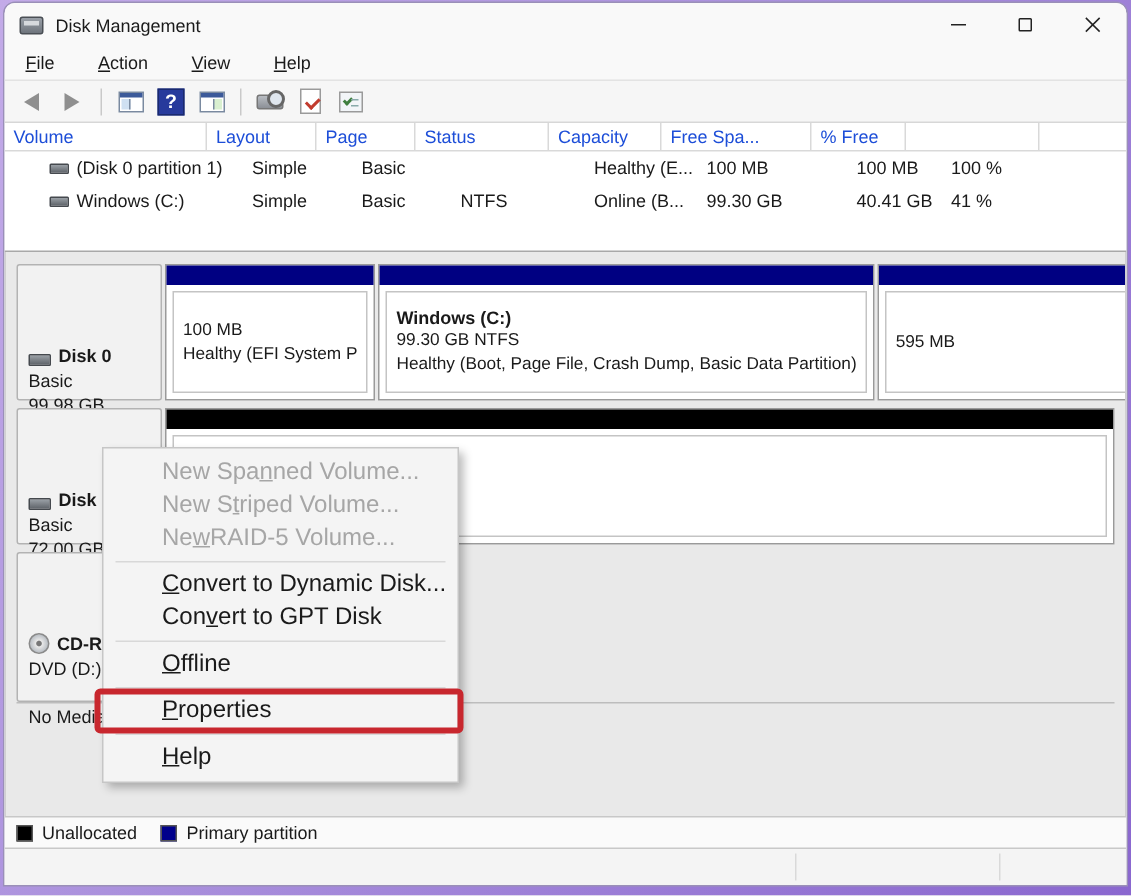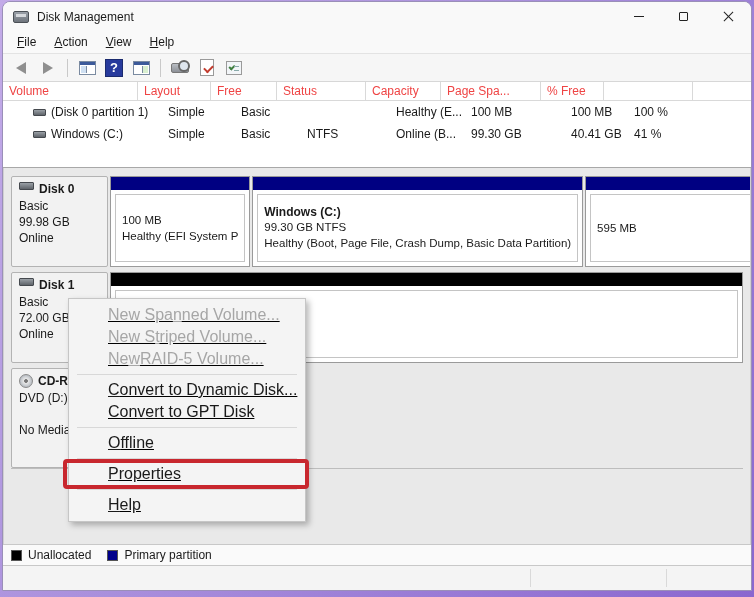--- a/index.html
+++ b/index.html
@@ -22,21 +22,21 @@
   .app-icon:before{content:""; position:absolute; left:2px; right:2px; top:2px; height:3px; background:#d6d9dd;}
   .title-text{ font-size:12px; }
   .win-controls{ margin-left:auto; display:flex; height:100%; }
   .ctrl{ width:45px; height:100%; display:flex; align-items:center; justify-content:center; }
   .glyph-min{ width:10px; border-top:1px solid #222; }
   .glyph-max{ width:9px; height:9px; border:1px solid #222; border-radius:1px;}
   .glyph-close{ position:relative; width:11px; height:11px;}
   .glyph-close:before,.glyph-close:after{ content:""; position:absolute; left:-1px; top:5px; width:13px; border-top:1px solid #222;}
   .glyph-close:before{ transform:rotate(45deg);} .glyph-close:after{ transform:rotate(-45deg);}
   
-  .menubar{ height:22px; display:flex; align-items:center; padding-left:6px; gap:2px; background:#f9f9f9; flex:0 0 auto;}
+  .menubar{ height:22px; display:flex; align-items:center; padding-left:6px; gap:13px; background:#f9f9f9; flex:0 0 auto;}
   .menu-btn{ padding:2px 8px; }
   .u{ text-decoration:underline; }
   
   .toolbar{ height:29px; background:#f6f6f6; border-top:1px solid #e3e3e3; border-bottom:1px solid #d7d7d7;
     display:flex; align-items:center; padding-left:7px; gap:5px; flex:0 0 auto;}
   .tsep{ width:1px; height:18px; background:#c9c9c9; margin:0 3px;}
   .tbtn{ width:22px; height:22px; display:flex; align-items:center; justify-content:center; }
   .arrow{ width:0; height:0; border-top:6px solid transparent; border-bottom:6px solid transparent;}
   .arrow.back{ border-right:10px solid #8f8f8f;}
   .arrow.fwd{ border-left:10px solid #8f8f8f;}
@@ -50,30 +50,30 @@
   .gadget:after{ content:""; position:absolute; right:-2px; top:-4px; width:8px; height:8px; border:2px solid #666; border-radius:50%; background:#dfe6ee;}
   .doc-check{ width:14px; height:17px; background:#fff; border:1px solid #9a9a9a; position:relative;}
   .doc-check:after{ content:""; position:absolute; left:3px; top:5px; width:7px; height:4px; border-left:2px solid #c23b2e; border-bottom:2px solid #c23b2e; transform:rotate(-45deg);}
   .list-check{ width:16px; height:14px; background:#f2f5f8; border:1px solid #9a9a9a; position:relative;}
   .list-check:before{ content:""; position:absolute; left:2px; top:3px; width:4px; height:2px; border-left:2px solid #3f7f3f; border-bottom:2px solid #3f7f3f; transform:rotate(-45deg);}
   .list-check:after{ content:""; position:absolute; right:2px; top:4px; width:5px; border-top:1px solid #8aa; box-shadow:0 4px 0 #8aa;}
   
   .volume-list{ background:#fff; border-bottom:1px solid #a8a8a8; flex:0 0 86px; overflow:hidden;}
   .vrow{ display:grid; grid-template-columns:135px 73px 66px 89px 75px 100px 63px 89px 1fr; align-items:center;}
   .vhead{ height:19px; border-bottom:1px solid #d9d9d9;}
-  .vhead .hcell{ height:100%; display:flex; align-items:center; padding:0 6px; border-right:1px solid #d9d9d9; color:#ef4444;}
+  .vhead .hcell{ height:100%; display:flex; align-items:center; padding:0 6px; border-right:1px solid #d9d9d9; color:#1d4ed8;}
   .vdata{ height:22px;margin-left:24px; }
   .vdata .dcell{ padding:0 6px; white-space:nowrap; overflow:hidden;}
   .vol-cell{ display:flex; align-items:center; gap:5px;}
   .hdd-ico{ flex:0 0 13px; width:13px; height:7px; background:linear-gradient(#9aa0a6,#5f646a); border:1px solid #45494e; border-radius:1px;}
   
   .graph-pane{ flex:1 1 auto; background:#e9e9e9; padding:8px 7px 0 7px; border-left:1px solid #d0d0d0; border-right:1px solid #d0d0d0; position:relative; overflow:hidden;}
   .disk-row{ display:flex; margin-bottom:5px; }
   .disk-label{ flex:0 0 97px; background:#f2f2f2; border:1px solid #b3b3b3; border-radius:2px; padding:5px 7px; }
-  .disk-label .dname{ display:flex; align-items:flex-start; gap:5px; font-weight:bold; margin-bottom:2px;}
+  .disk-label .dname{ display:flex; align-items:flex-end; gap:5px; font-weight:bold; margin-bottom:2px;margin-top:48px;}
   .disk-label .dline{ line-height:16px; }
   .hdd-ico2{ width:15px; height:8px; background:linear-gradient(#9aa0a6,#5f646a); border:1px solid #45494e; border-radius:1px;}
   .cd-ico{ width:14px; height:14px; border-radius:50%; background:radial-gradient(circle at 50% 50%, #777 18%, #e8e8e8 26%, #b9bec4 70%); border:1px solid #8a8a8a;}
   .disk-graph{ flex:1 1 auto; display:flex; gap:2px; margin-left:2px; }
   .part{ border:1px solid #9a9a9a; background:#fff; display:flex; flex-direction:column; }
   .part .bar{ height:13px; flex:0 0 13px; }
   .bar.navy{ background:#000082; }
   .bar.black{ background:#000000; }
   .part .inner{ flex:1; margin:4px; border:1px solid #c4c4c4; padding:3px 6px; display:flex; flex-direction:column; justify-content:center; overflow:hidden;}
   .part .ptitle{ font-weight:bold; white-space:nowrap; overflow:hidden;}
@@ -88,21 +88,21 @@
     display:flex; align-items:center; padding-left:8px; gap:16px;}
   .legend-item{ display:flex; align-items:center; gap:6px;}
   .swatch{ width:11px; height:11px; border:1px solid #555;}
   .swatch.black{ background:#000000;}
   .swatch.navy{ background:#00008B;}
   .statusbar{ flex:0 0 24px; background:#f4f4f4; position:relative;}
   .ssep{ position:absolute; top:3px; bottom:3px; width:1px; background:#d9d9d9;}
   .ssep.a{ left:527px;} .ssep.b{ left:663px;}
   
   .context-menu{ position:absolute; left:68px; top:298px; width:238px; background:#f4f4f4;
-    border:1px solid #c6c6c6; box-shadow:3px 3px 6px rgba(0,0,0,0.28); padding:5px 0; z-index:5;text-decoration:underline;}
+    border:1px solid #c6c6c6; box-shadow:3px 3px 6px rgba(0,0,0,0.28); padding:5px 0; z-index:5;}
   .mi{ height:22px; display:flex; align-items:center; padding-left:39px; color:#1a1a1a; white-space:nowrap; position:relative;}
   .mi.disabled{ color:#a6a6a6; }
   .msep{ border-top:1px solid #d8d8d8; margin:4px 8px; }
   .red-box{ position:absolute; left:-6px; right:-4px; top:-4px; bottom:-4px;
     border:4px solid #C8272E; border-radius:4px; pointer-events:none; z-index:6;}
 </style>
 </head>
 <body>
 
 <div class="desktop">
@@ -157,24 +157,24 @@
         </div>
       <div class="tbtn">
           <span class="list-check"></span>
         </div>
     </div>
 
     <div class="volume-list">
       <div class="vrow vhead">
         <div class="hcell">Volume</div>
         <div class="hcell">Layout</div>
-        <div class="hcell">Free</div>
+        <div class="hcell">Page</div>
         <div class="hcell">Status</div>
         <div class="hcell">Capacity</div>
-        <div class="hcell">Page Spa...</div>
+        <div class="hcell">Free Spa...</div>
         <div class="hcell">% Free</div>
         <div class="hcell"></div>
       </div>
       <div class="vrow vdata">
         <div class="dcell vol-cell">
             <span class="hdd-ico"></span>
             <span>(Disk 0 partition 1)</span>
           </div>
         <div class="dcell">Simple</div>
         <div class="dcell">Basic</div>

